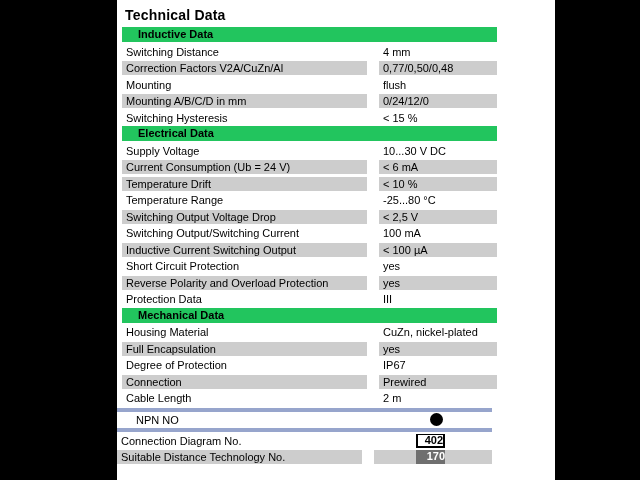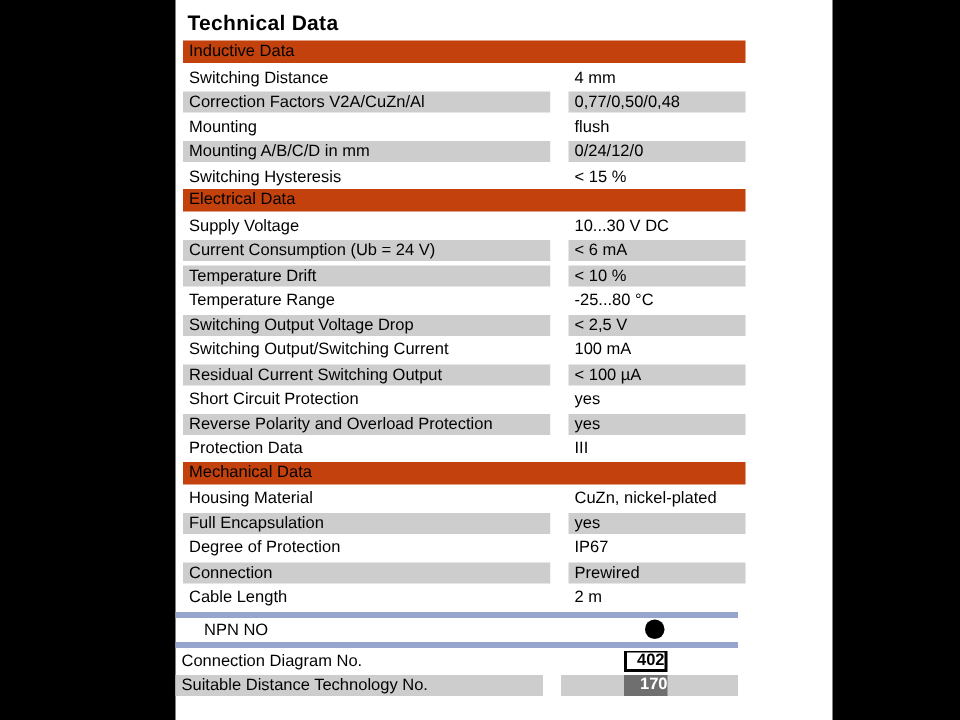--- a/index.html
+++ b/index.html
@@ -23,25 +23,25 @@
     margin: 7px 0 4px 8px;
     letter-spacing: 0.2px;
   }
   .spec-table { margin-left: 5px; width: 375px; }
   .section-header {
     height: 16.5px;
     margin-bottom: 0;
   }
   .section-header .band {
     height: 15px;
-    background: #c2410c;
-    font-size: 11px;
-    font-weight: normal;
+    background: #22c55e;
+    font-size: 11px;
+    font-weight: bold;
     line-height: 15px;
-    padding-left: 4px;
+    padding-left: 16px;
     color: #000;
   }
   .spec-row {
     height: 16.5px;
     display: flex;
     align-items: flex-start;
   }
   .spec-row .cell {
     height: 14px;
     margin-top: 1px;
@@ -162,21 +162,21 @@
         <div class="cell label">Switching Output Voltage Drop</div>
         <div class="cell gap"></div>
         <div class="cell value">&lt; 2,5 V</div>
       </div>
       <div class="spec-row">
         <div class="cell label">Switching Output/Switching Current</div>
         <div class="cell gap"></div>
         <div class="cell value">100 mA</div>
       </div>
       <div class="spec-row shaded">
-        <div class="cell label">Residual Current Switching Output</div>
+        <div class="cell label">Inductive Current Switching Output</div>
         <div class="cell gap"></div>
         <div class="cell value">&lt; 100 µA</div>
       </div>
       <div class="spec-row">
         <div class="cell label">Short Circuit Protection</div>
         <div class="cell gap"></div>
         <div class="cell value">yes</div>
       </div>
       <div class="spec-row shaded">
         <div class="cell label">Reverse Polarity and Overload Protection</div>

